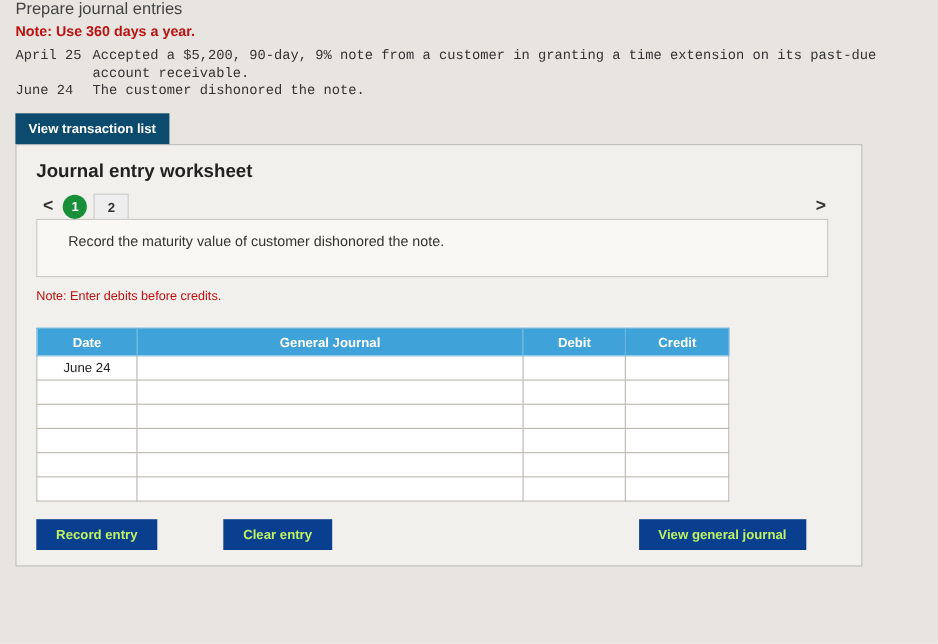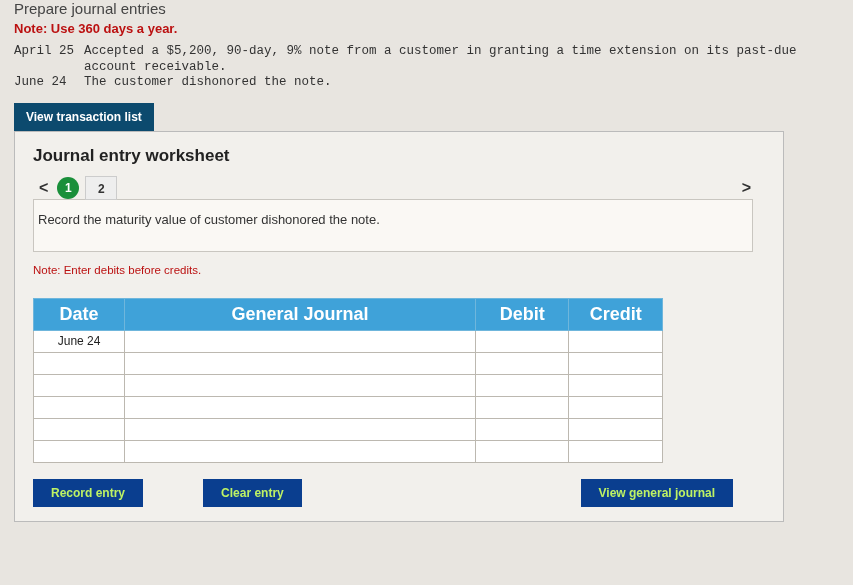--- a/index.html
+++ b/index.html
@@ -48,38 +48,38 @@
     background: #ddd; color: #333;
   }
   .tab.active {
     background: #1a8f3a; color: #fff; border-radius: 50%;
     width: 22px; height: 22px; line-height: 22px;
   }
   .tab.plain { background: #eee; border: 1px solid #ccc; }
   .instruction-box {
     border: 1px solid #c9c6c0;
     background: #faf8f4;
-    padding: 12px 12px 24px 4px;
+    padding: 12px 12px 24px 28px;
     margin-top: -1px;
     font-size: 13px;
     color: #333;
     width: 720px;
   }
   .note2 { color: #b11; font-size: 11.5px; margin: 12px 0 22px 0; }
   .grid {
     border-collapse: collapse;
     width: 630px;
     background: #fff;
     margin-bottom: 16px;
   }
   .grid th {
     background: #3fa2d9;
     color: #fff;
     font-weight: bold;
-    font-size: 18px;
+    font-size: 12px;
     border: 1px solid #6fb6dc;
     padding: 5px 4px;
     text-align: center;
   }
   .grid td {
     border: 1px solid #bcb8b0;
     height: 22px;
     font-size: 12px;
     padding: 2px 6px;
     text-align: left;

